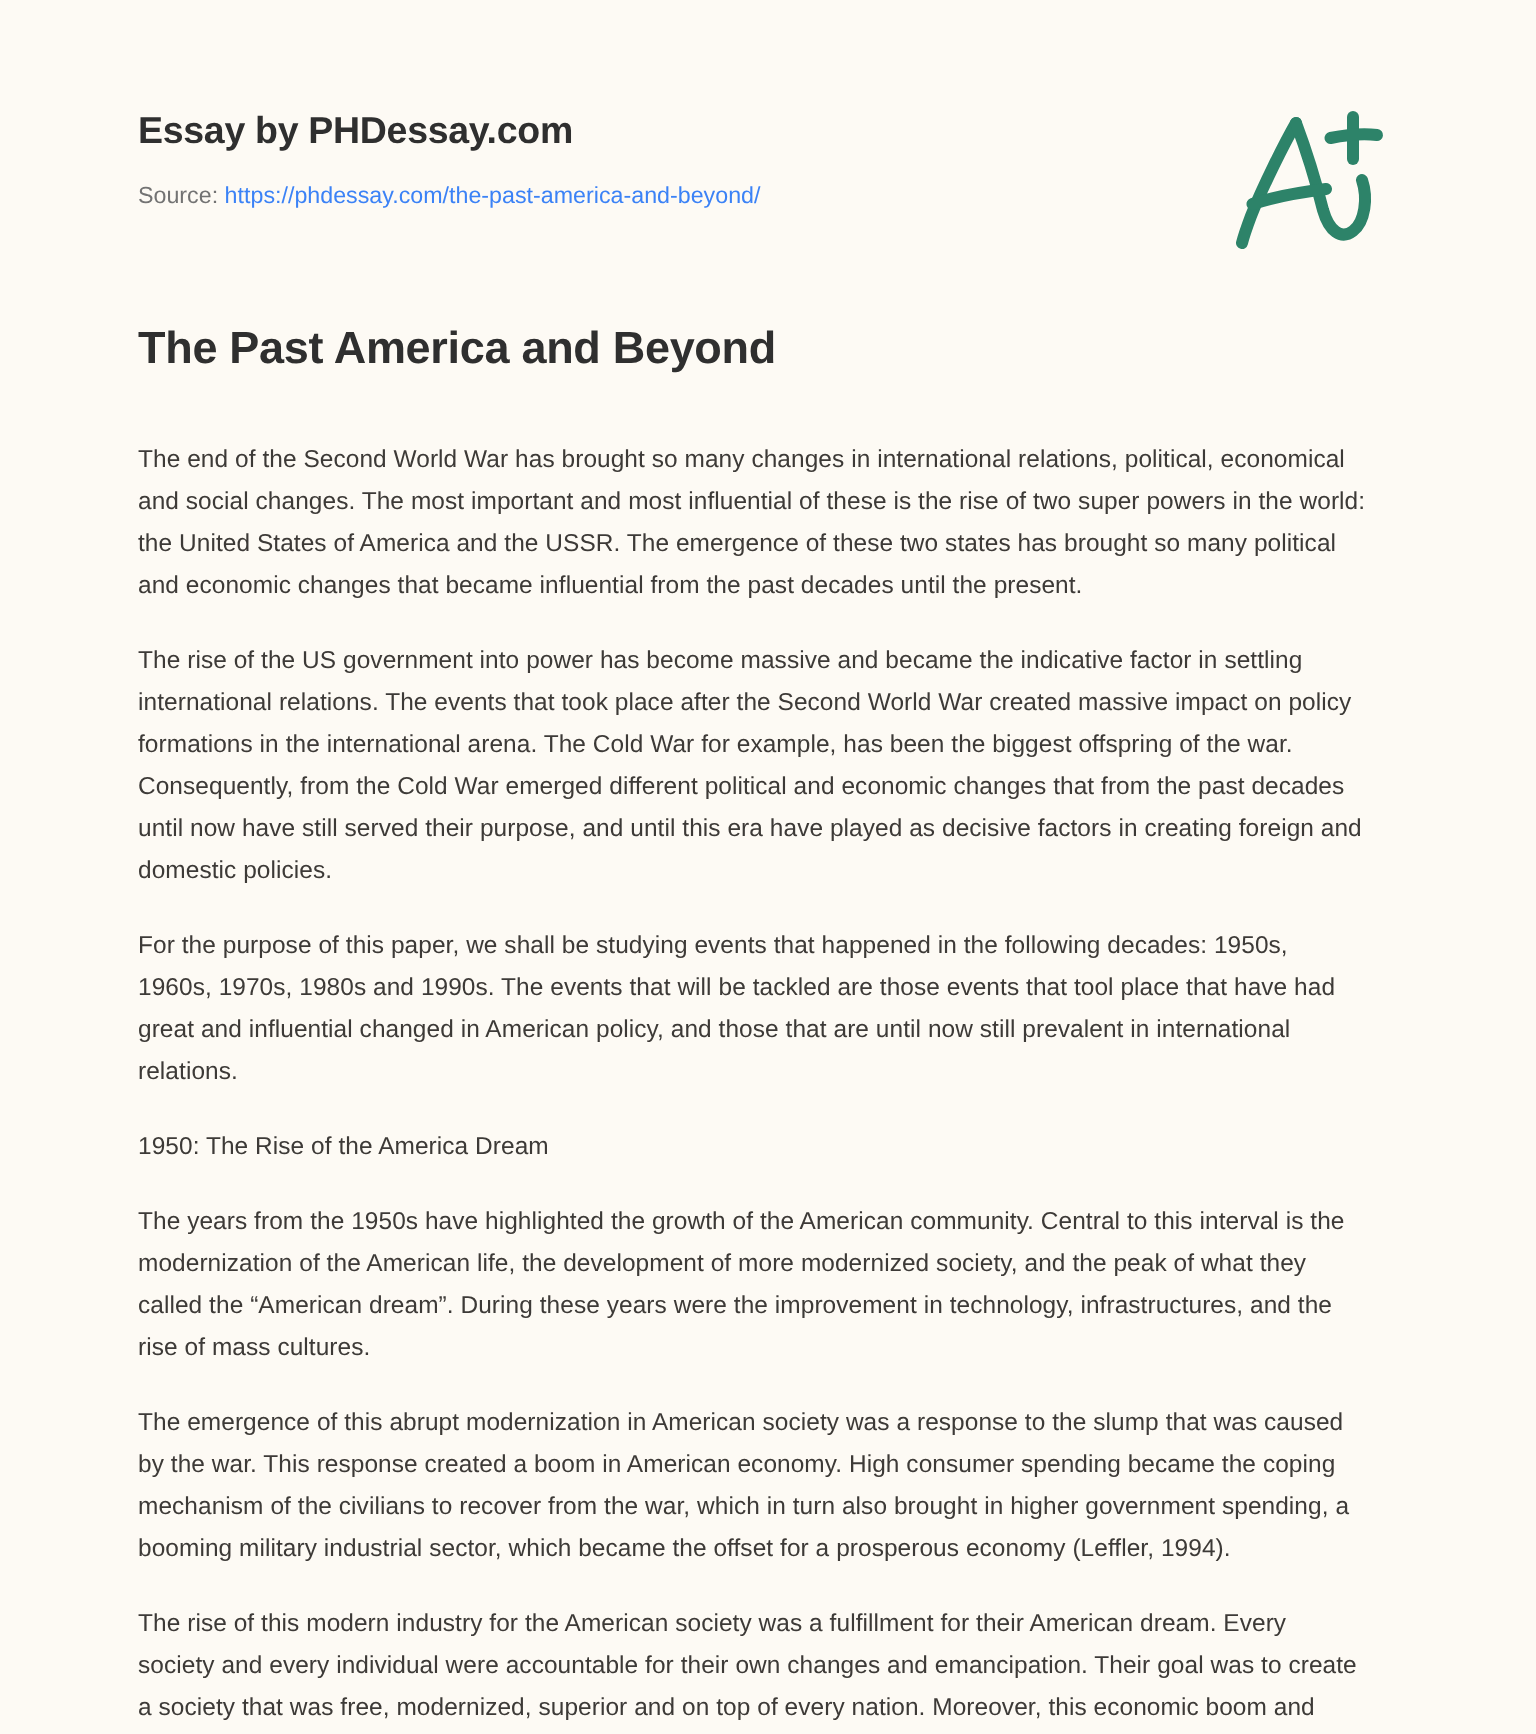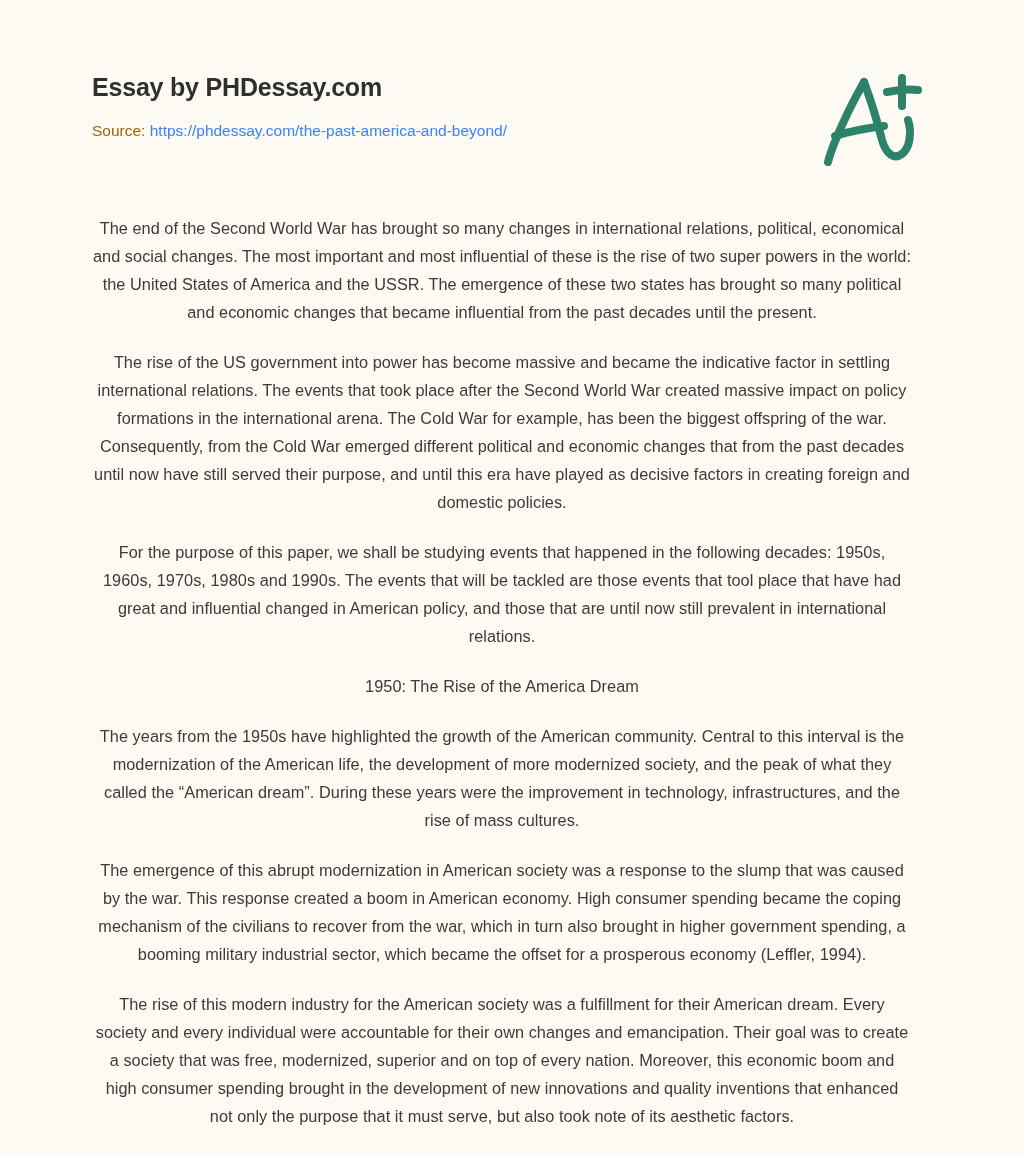--- a/index.html
+++ b/index.html
@@ -14,21 +14,20 @@
     font-family: "Liberation Sans", sans-serif;
     overflow: hidden;
   }
   .page {
     position: relative;
     width: 1017px;
     height: 1156px;
     background: #fdfaf4;
     box-sizing: border-box;
     overflow: hidden;
-    text-align: center;
   }
 
   
   .header {
     position: absolute;
     top: 0;
     left: 0;
     width: 1024px;
     height: 190px;
   }
@@ -44,21 +43,21 @@
   }
   .source-line {
     position: absolute;
     left: 92px;
     top: 120px;
     font-size: 15.5px;
     white-space: nowrap;
     line-height: 1.4;
   }
   .source-label {
-    color: #a16207;
+    color: #737373;
   }
   .source-url {
     color: #3b82f6;
     text-decoration: none;
   }
   .logo {
     position: absolute;
     left: 812px;
     top: 66px;
     width: 116px;
@@ -126,20 +125,21 @@
 
           <path d="M75 26 C 85 24, 97 23, 106 24" stroke-width="8"></path>
         </g>
       </svg>
     </div>
 
   </div>
 
   <div class="article">
 
+    <h1 class="doc-title">The Past America and Beyond</h1>
 
     <div class="body-text">
       <p>The end of the Second World War has brought so many changes in international relations, political, economical and social changes. The most important and most influential of these is the rise of two super powers in the world: the United States of America and the USSR. The emergence of these two states has brought so many political and economic changes that became influential from the past decades until the present.</p>
       <p>The rise of the US government into power has become massive and became the indicative factor in settling international relations. The events that took place after the Second World War created massive impact on policy formations in the international arena. The Cold War for example, has been the biggest offspring of the war. Consequently, from the Cold War emerged different political and economic changes that from the past decades until now have still served their purpose, and until this era have played as decisive factors in creating foreign and domestic policies.</p>
       <p> For the purpose of this paper, we shall be studying events that happened in the following decades: 1950s, 1960s, 1970s, 1980s and 1990s. The events that will be tackled are those events that tool place that have had great and influential changed in American policy, and those that are until now still prevalent in international relations.</p>
       <p class="section-label">1950: The Rise of the America Dream</p>
       <p>The years from the 1950s have highlighted the growth of the American community. Central to this interval is the modernization of the American life, the development of more modernized society, and the peak of what they called the “American dream”. During these years were the improvement in technology, infrastructures, and the rise of mass cultures.</p>
       <p>The emergence of this abrupt modernization in American society was a response to the slump that was caused by the war. This response created a boom in American economy. High consumer spending became the coping mechanism of the civilians to recover from the war, which in turn also brought in higher government spending, a booming military industrial sector, which became the offset for a prosperous economy (Leffler, 1994).</p>
       <p>The rise of this modern industry for the American society was a fulfillment for their American dream. Every society and every individual were accountable for their own changes and emancipation. Their goal was to create a society that was free, modernized, superior and on top of every nation. Moreover, this economic boom and high consumer spending brought in the development of new innovations and quality inventions that enhanced not only the purpose that it must serve, but also took note of its aesthetic factors.</p>
 

